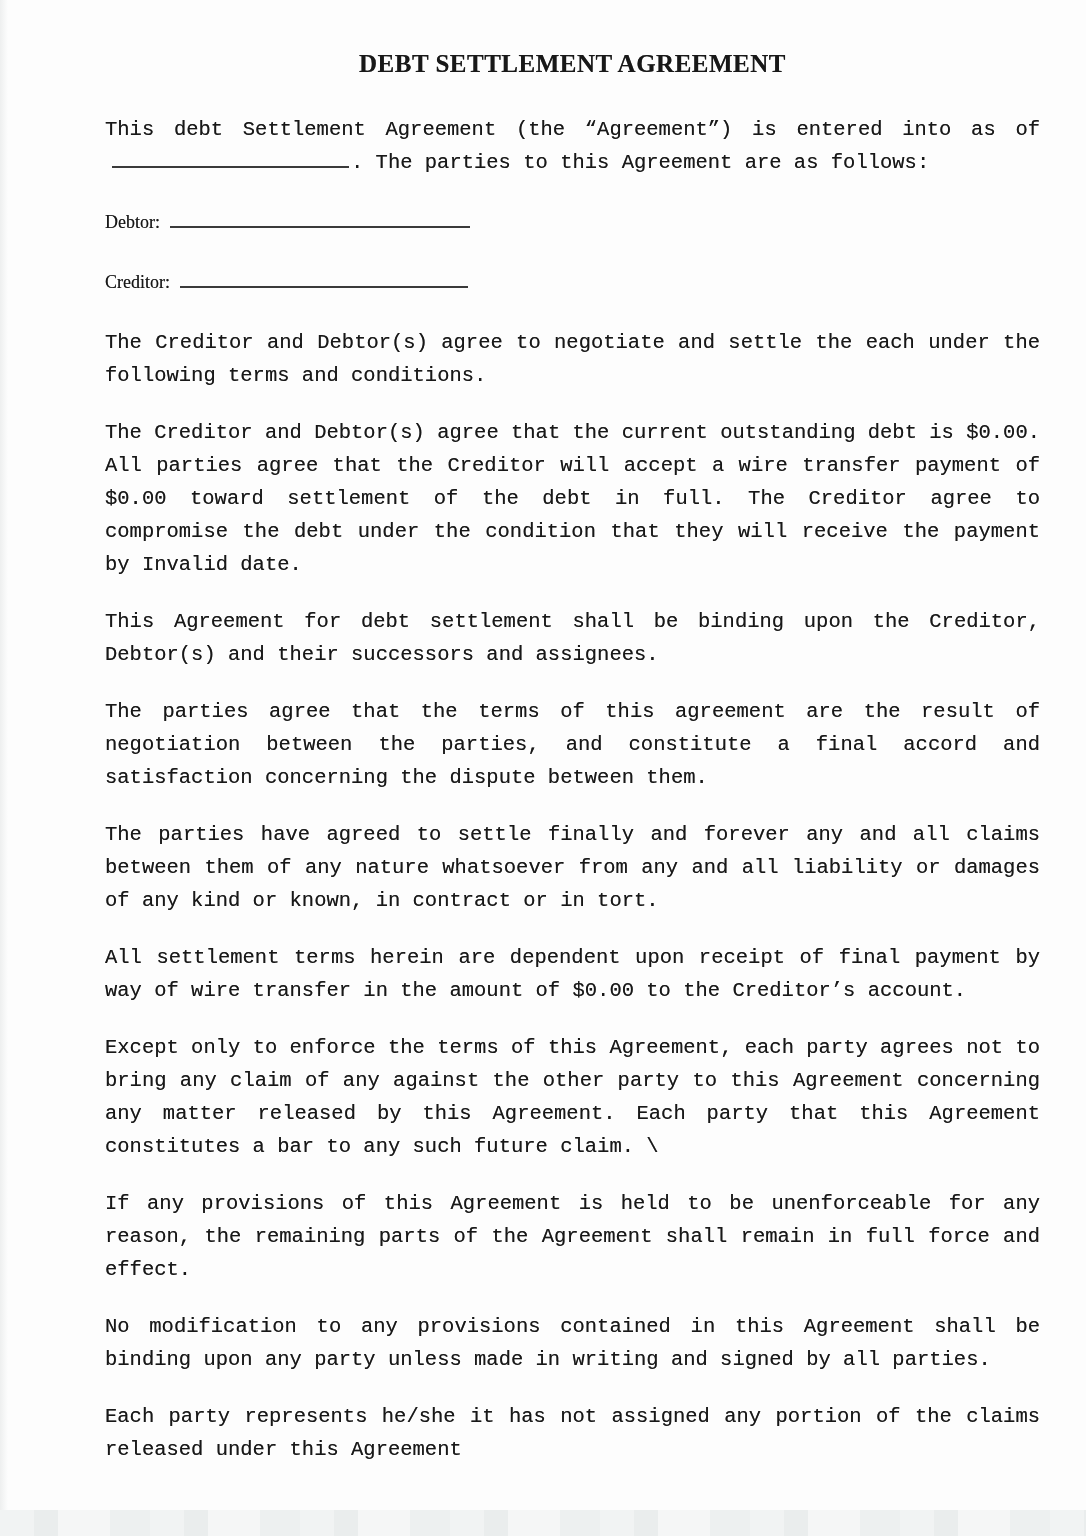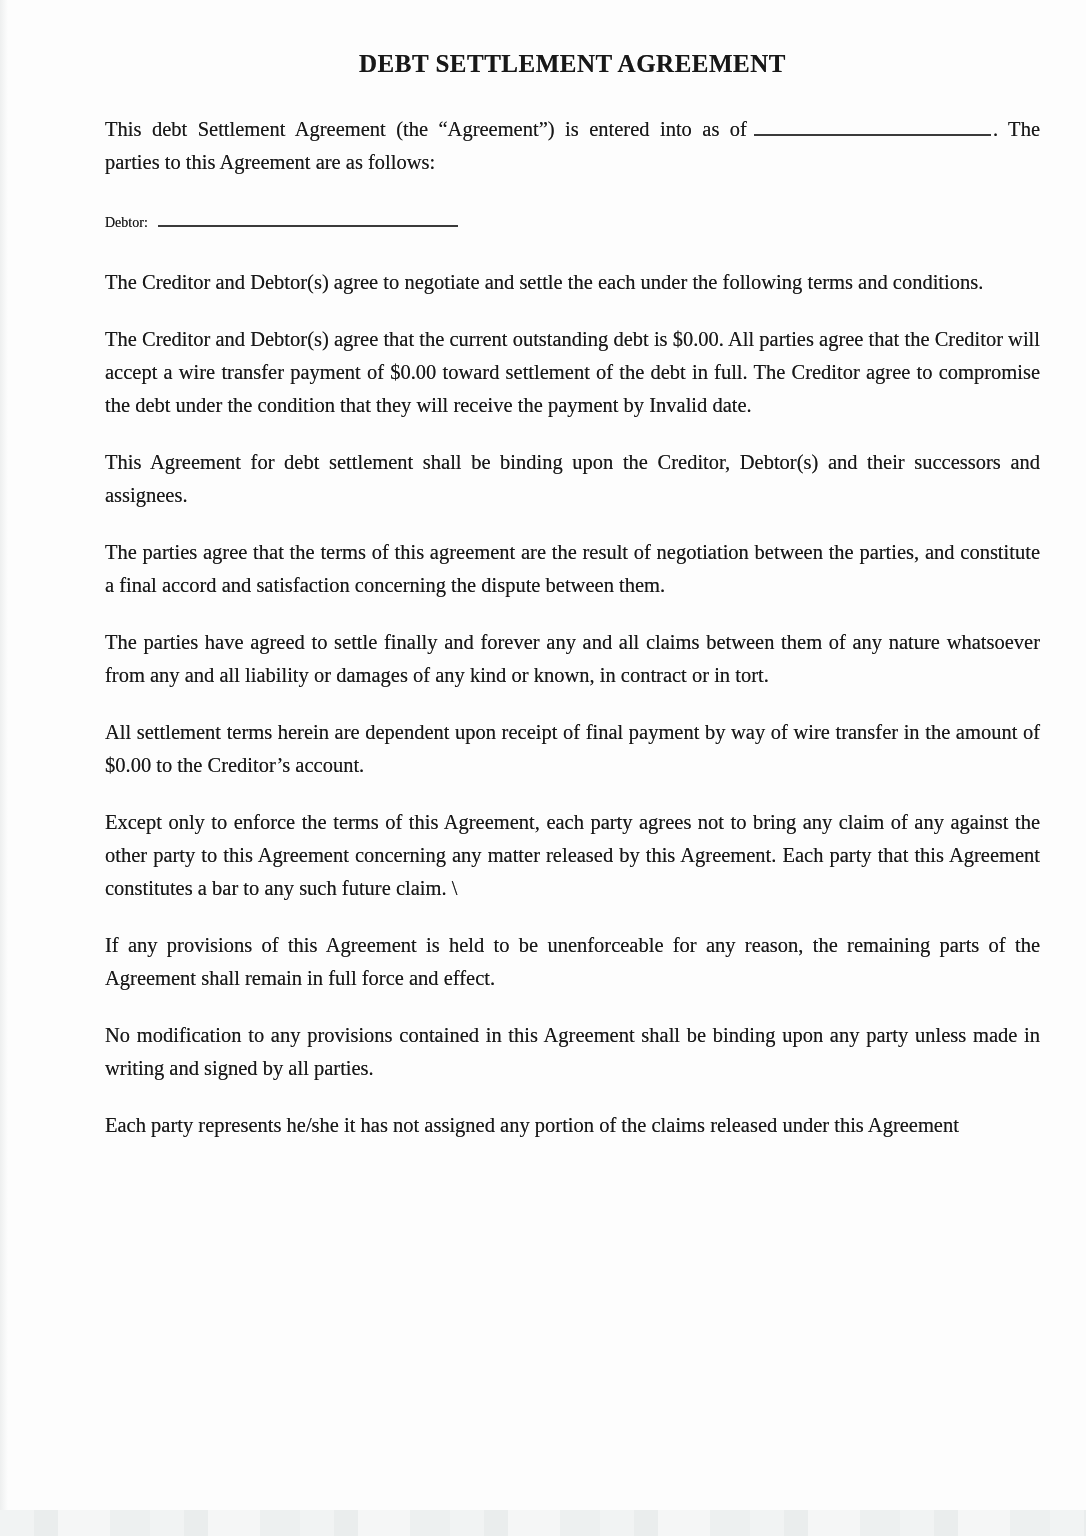--- a/index.html
+++ b/index.html
@@ -25,30 +25,31 @@
     font-weight: bold;
     text-align: center;
     letter-spacing: 0.5px;
     margin: 0 0 35px 0;
   }
   p.body-par {
     font-size: 20.5px;
     line-height: 33px;
     text-align: justify;
     margin: 0 0 24px 0;
+    font-family: Liberation Mono, monospace;
   }
   .blank {
     display: inline-block;
     border-bottom: 2px solid #3a3a3a;
     height: 19px;
     vertical-align: baseline;
   }
   .date-blank { width: 237px; margin: 0 2px 0 7px; }
   .field-row {
-    font-size: 14px;
+    font-size: 18px;
     line-height: 33px;
     margin: 0 0 27px 0;
   }
   .field-blank { margin-left: 10px; }
   .debtor-blank { width: 300px; }
   .creditor-blank { width: 288px; }
   .fields-block { margin: 27px 0 26px 0; }
   .scan-band {
     position: absolute;
     left: 0; right: 0; bottom: 0;
@@ -72,20 +73,21 @@
 <body>
 
 <div class="page">
 
   <h1 class="doc-title">DEBT SETTLEMENT AGREEMENT</h1>
 
   <p class="body-par"><span>This debt Settlement Agreement (the “Agreement”) is entered into as of</span><span class="blank date-blank"></span><span>. The parties to this Agreement are as follows:</span></p>
 
   <div class="fields-block">
     <div class="field-row"><span>Debtor:</span><span class="blank field-blank debtor-blank"></span></div>
+    <div class="field-row"><span>Creditor:</span><span class="blank field-blank creditor-blank"></span></div>
   </div>
 
   <p class="body-par">The Creditor and Debtor(s) agree to negotiate and settle the each under the following terms and conditions.</p>
   <p class="body-par">The Creditor and Debtor(s) agree that the current outstanding debt is $0.00. All parties agree that the Creditor will accept a wire transfer payment of $0.00 toward settlement of the debt in full. The Creditor agree to compromise the debt under the condition that they will receive the payment by Invalid date.</p>
   <p class="body-par">This Agreement for debt settlement shall be binding upon the Creditor, Debtor(s) and their successors and assignees.</p>
   <p class="body-par">The parties agree that the terms of this agreement are the result of negotiation between the parties, and constitute a final accord and satisfaction concerning the dispute between them.</p>
   <p class="body-par">The parties have agreed to settle finally and forever any and all claims between them of any nature whatsoever from any and all liability or damages of any kind or known, in contract or in tort.</p>
   <p class="body-par">All settlement terms herein are dependent upon receipt of final payment by way of wire transfer in the amount of $0.00 to the Creditor’s account.</p>
   <p class="body-par">Except only to enforce the terms of this Agreement, each party agrees not to bring any claim of any against the other party to this Agreement concerning any matter released by this Agreement. Each party that this Agreement constitutes a bar to any such future claim. \</p>
   <p class="body-par">If any provisions of this Agreement is held to be unenforceable for any reason, the remaining parts of the Agreement shall remain in full force and effect.</p>

